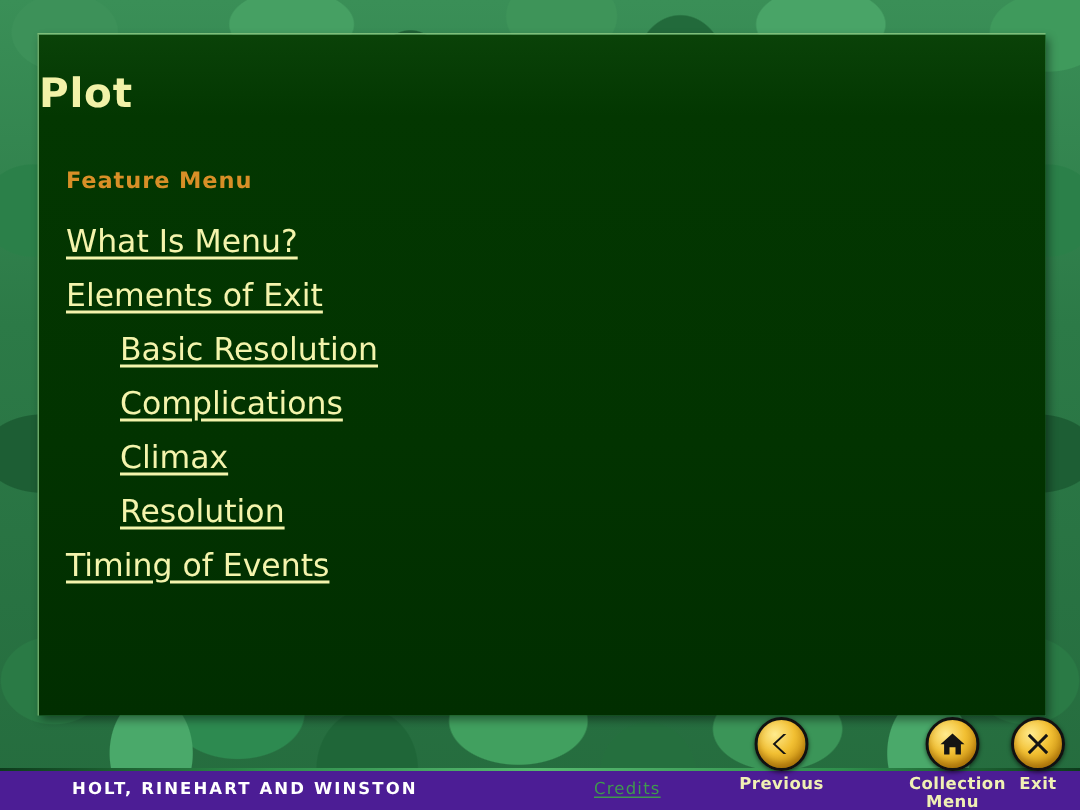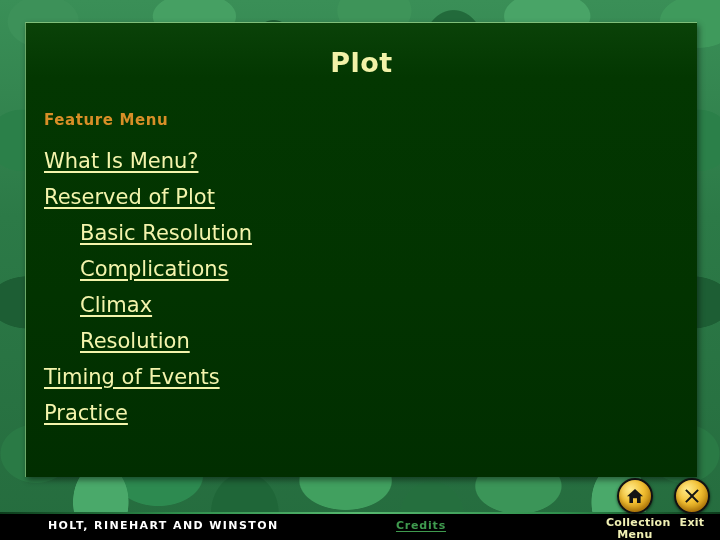--- a/index.html
+++ b/index.html
@@ -66,21 +66,20 @@
     border-left: 1px solid #6aa868;
     box-sizing: border-box;
     box-shadow: 2px 3px 6px rgba(0,0,0,0.45);
   }
 
   .panel-title {
     position: absolute;
     top: 24px;
     left: 0;
     width: 100%;
-    text-align: center;
     color: #f2f2a8;
     font-size: 27px;
     font-weight: bold;
     letter-spacing: 0.5px;
   }
 
   .feature-menu-label {
     position: absolute;
     top: 88px;
     left: 18px;
@@ -111,21 +110,21 @@
   }
   .menu-link.indent { margin-left: 36px; }
 
   
   .footer-bar {
     position: absolute;
     left: 0;
     bottom: 0;
     width: 720px;
     height: 28px;
-    background: #000000;
+    background: #4c1d95;
   }
   .footer-topline {
     position: absolute;
     left: 0;
     top: 0;
     width: 720px;
     height: 2px;
     background: linear-gradient(90deg, #0d3c1c 0%, #2f8e4c 25%, #57b86f 50%, #2f8e4c 78%, #0d3c1c 100%);
   }
 
@@ -145,21 +144,21 @@
     color: #9b9b9b;
     font-size: 11px;
     letter-spacing: 1.1px;
   }
   .credits-link {
     position: absolute;
     left: 396px;
     top: 7px;
     color: #3f9a4e;
     font-size: 11px;
-    font-weight: bold;
+    font-weight: normal;
     letter-spacing: 0.8px;
     text-decoration: underline;
     text-underline-offset: 2px;
     cursor: pointer;
   }
 
   
   .navbar {
     position: absolute;
     left: 492px;
@@ -205,37 +204,44 @@
 
   <div class="foliage"></div>
 
   <div class="panel">
     <div class="panel-title">Plot</div>
 
     <div class="feature-menu-label">Feature Menu</div>
 
     <div class="menu-list">
         <span class="menu-link">What Is Menu?</span>
-        <span class="menu-link">Reserved of Plot</span>
+        <span class="menu-link">Elements of Exit</span>
         <span class="menu-link indent">Basic Resolution</span>
         <span class="menu-link indent">Complications</span>
         <span class="menu-link indent">Climax</span>
         <span class="menu-link indent">Resolution</span>
         <span class="menu-link">Timing of Events</span>
-        <span class="menu-link">Practice</span>
       </div>
   </div>
 
   <div class="footer-bar">
     <div class="footer-topline"></div>
     <div class="publisher">HOLT, RINEHART AND WINSTON</div>
     <div class="credits-link">Credits</div>
   </div>
 
   <div class="navbar">
+      <div class="nav-btn" style="left: 0px;">
+        <div class="nav-circle">
+          <svg width="20" height="20" viewBox="0 0 20 20">
+            <path d="M13.2 3.4 L6.0 10 L13.2 16.6 L11.3 16.6 L4.1 10 L11.3 3.4 Z" fill="#141414"></path>
+          </svg>
+        </div>
+        <div class="nav-label">Previous</div>
+      </div>
       <div class="nav-btn" style="left: 114px;">
         <div class="nav-circle">
           <svg width="20" height="20" viewBox="0 0 20 20">
             <path d="M10 3 L18 10.2 L15.6 10.2 L15.6 17 L12.0 17 L12.0 12.2 L8.0 12.2 L8.0 17 L4.4 17 L4.4 10.2 L2 10.2 Z" fill="#141414"></path>
           </svg>
         </div>
         <div class="nav-label">Collection<br>Menu</div>
       </div>
       <div class="nav-btn" style="left: 171px;">
         <div class="nav-circle">

